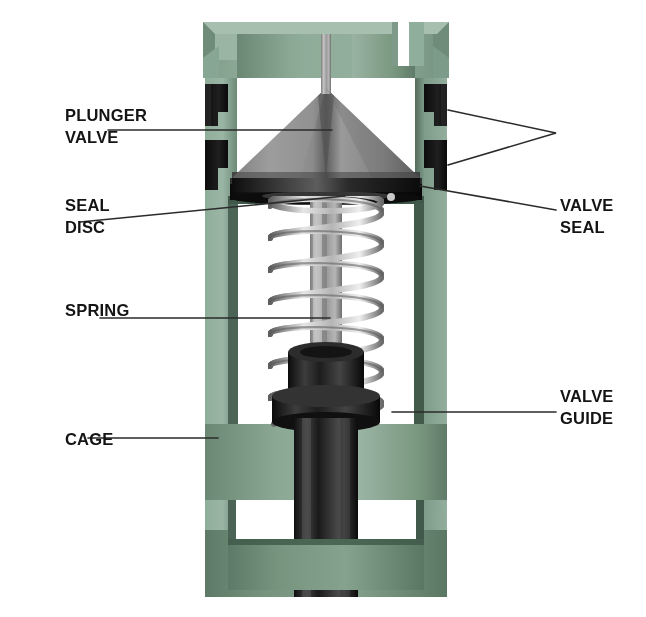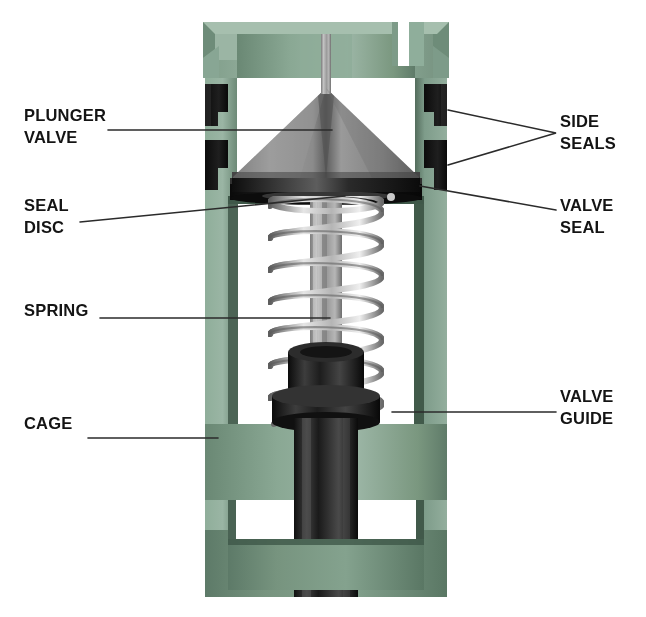--- a/index.html
+++ b/index.html
@@ -30,21 +30,21 @@
     position: absolute;
     font-family: "Liberation Sans", sans-serif;
     font-weight: bold;
     font-size: 16.5px;
     line-height: 1.32;
     letter-spacing: 0.2px;
     color: #141414;
     white-space: pre-line;
   }
   .callout-label.right-side { text-align: left; }
-  .callout-label.left-side  { text-align: left; }
+  .callout-label.left-side  { text-align: left; margin-left: 41px; }
 </style>
 </head>
 <body>
 
 <div id="figure">
 
   <svg id="diagram-svg" viewBox="0 0 646 617" xmlns="http://www.w3.org/2000/svg">
     <defs>
 
       <linearGradient id="gCageOuter" x1="0" y1="0" x2="1" y2="0">
@@ -301,24 +301,22 @@
   </svg>
 
   <div class="callout-label left-side" style="left:24px; top:105px;">PLUNGER
 VALVE</div>
 
   <div class="callout-label left-side" style="left:24px; top:195px;">SEAL
 DISC</div>
 
   <div class="callout-label left-side" style="left:24px; top:300px;">SPRING</div>
 
-  <div class="callout-label left-side" style="left:24px; top:413px;text-align:right;">CAGE</div>
-
-  <div class="callout-label right-side" style="left:560px; top:111px;">SIDE
-SEALS</div>
+  <div class="callout-label left-side" style="left:24px; top:429px;text-align:right;">CAGE</div>
+
 
   <div class="callout-label right-side" style="left:560px; top:195px;">VALVE
 SEAL</div>
 
   <div class="callout-label right-side" style="left:560px; top:386px;">VALVE
 GUIDE</div>
 
 </div>
 
 </body></html>

